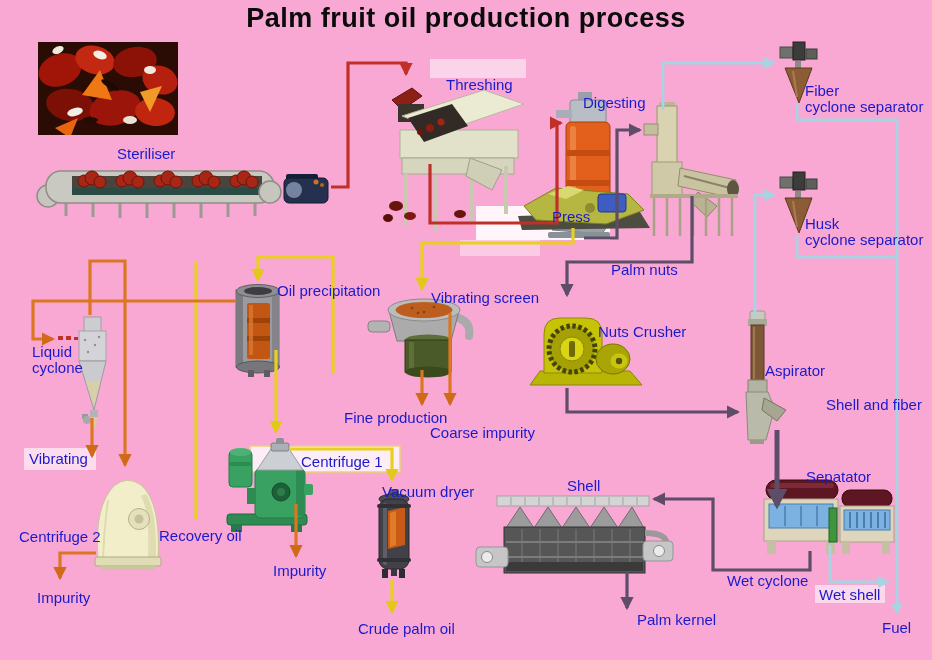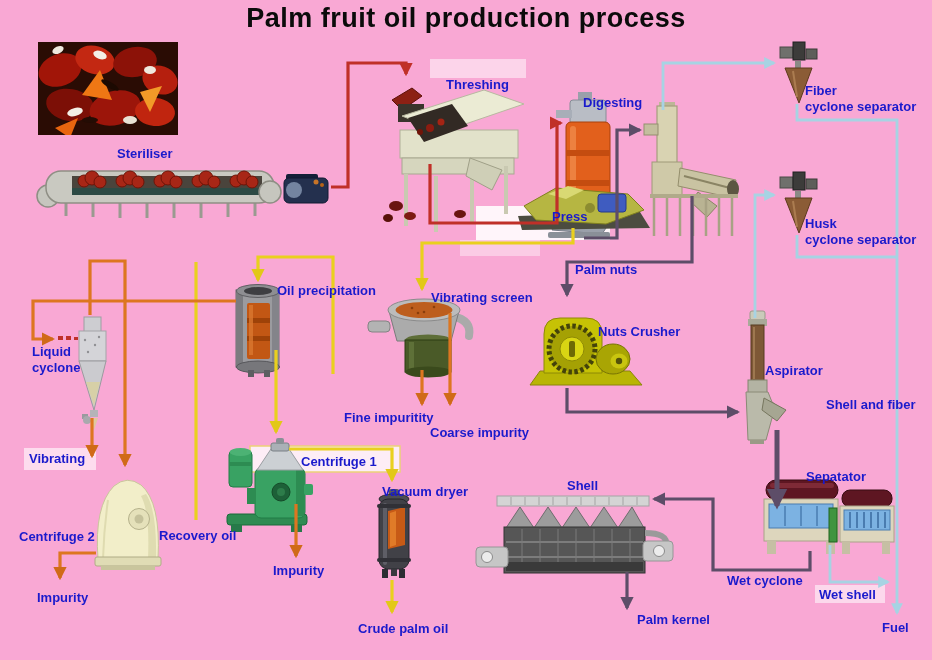--- a/index.html
+++ b/index.html
@@ -7,22 +7,22 @@
     position:relative;
     width:932px;height:660px;
     background:#f9a8d4;
     overflow:hidden;
     font-family:"Liberation Sans","DejaVu Sans",sans-serif;
   }
   #diagram-svg{position:absolute;left:0;top:0;}
   .lbl{
     position:absolute;
     color:#1a1acc;
-    font-size:13px;
-    font-weight:bold;
+    font-size:15px;
+    font-weight:normal;
     line-height:16px;
     white-space:nowrap;
   }
   #title{
     position:absolute;left:0;top:3px;width:932px;
     text-align:center;
     color:#0b0b0b;
     font-size:27px;
     font-weight:bold;
     letter-spacing:0.5px;
@@ -422,21 +422,21 @@
   <div class="lbl" style="left:583px;top:95px">Digesting</div>
   <div class="lbl" style="left:552px;top:209px">Press</div>
   <div class="lbl" style="left:805px;top:83px">
     <div>Fiber</div>
     <div>cyclone separator</div>
   </div>
   <div class="lbl" style="left:805px;top:216px">
     <div>Husk</div>
     <div>cyclone separator</div>
   </div>
-  <div class="lbl" style="left:575px;top:262px">Palm nuts</div>
+  <div class="lbl" style="left:611px;top:262px">Palm nuts</div>
   <div class="lbl" style="left:598px;top:324px">Nuts Crusher</div>
   <div class="lbl" style="left:765px;top:363px">Aspirator</div>
   <div class="lbl" style="left:826px;top:397px">Shell and fiber</div>
   <div class="lbl" style="left:806px;top:469px">Sepatator</div>
   <div class="lbl" style="left:727px;top:573px">Wet cyclone</div>
   <div class="lbl" style="left:819px;top:587px">Wet shell</div>
   <div class="lbl" style="left:882px;top:620px">Fuel</div>
   <div class="lbl" style="left:567px;top:478px">Shell</div>
   <div class="lbl" style="left:637px;top:612px">Palm kernel</div>
   <div class="lbl" style="left:382px;top:484px">Vacuum dryer</div>
@@ -446,16 +446,16 @@
   <div class="lbl" style="left:159px;top:528px">Recovery oil</div>
   <div class="lbl" style="left:273px;top:563px">Impurity</div>
   <div class="lbl" style="left:37px;top:590px">Impurity</div>
   <div class="lbl" style="left:29px;top:451px">Vibrating</div>
   <div class="lbl" style="left:32px;top:344px">
     <div>Liquid</div>
     <div>cyclone</div>
   </div>
   <div class="lbl" style="left:277px;top:283px">Oil precipitation</div>
   <div class="lbl" style="left:431px;top:290px">Vibrating screen</div>
-  <div class="lbl" style="left:344px;top:410px">Fine impuritity</div>
+  <div class="lbl" style="left:344px;top:410px">Fine production</div>
   <div class="lbl" style="left:430px;top:425px">Coarse impurity</div>
 
 </div>
 
 </body></html>

